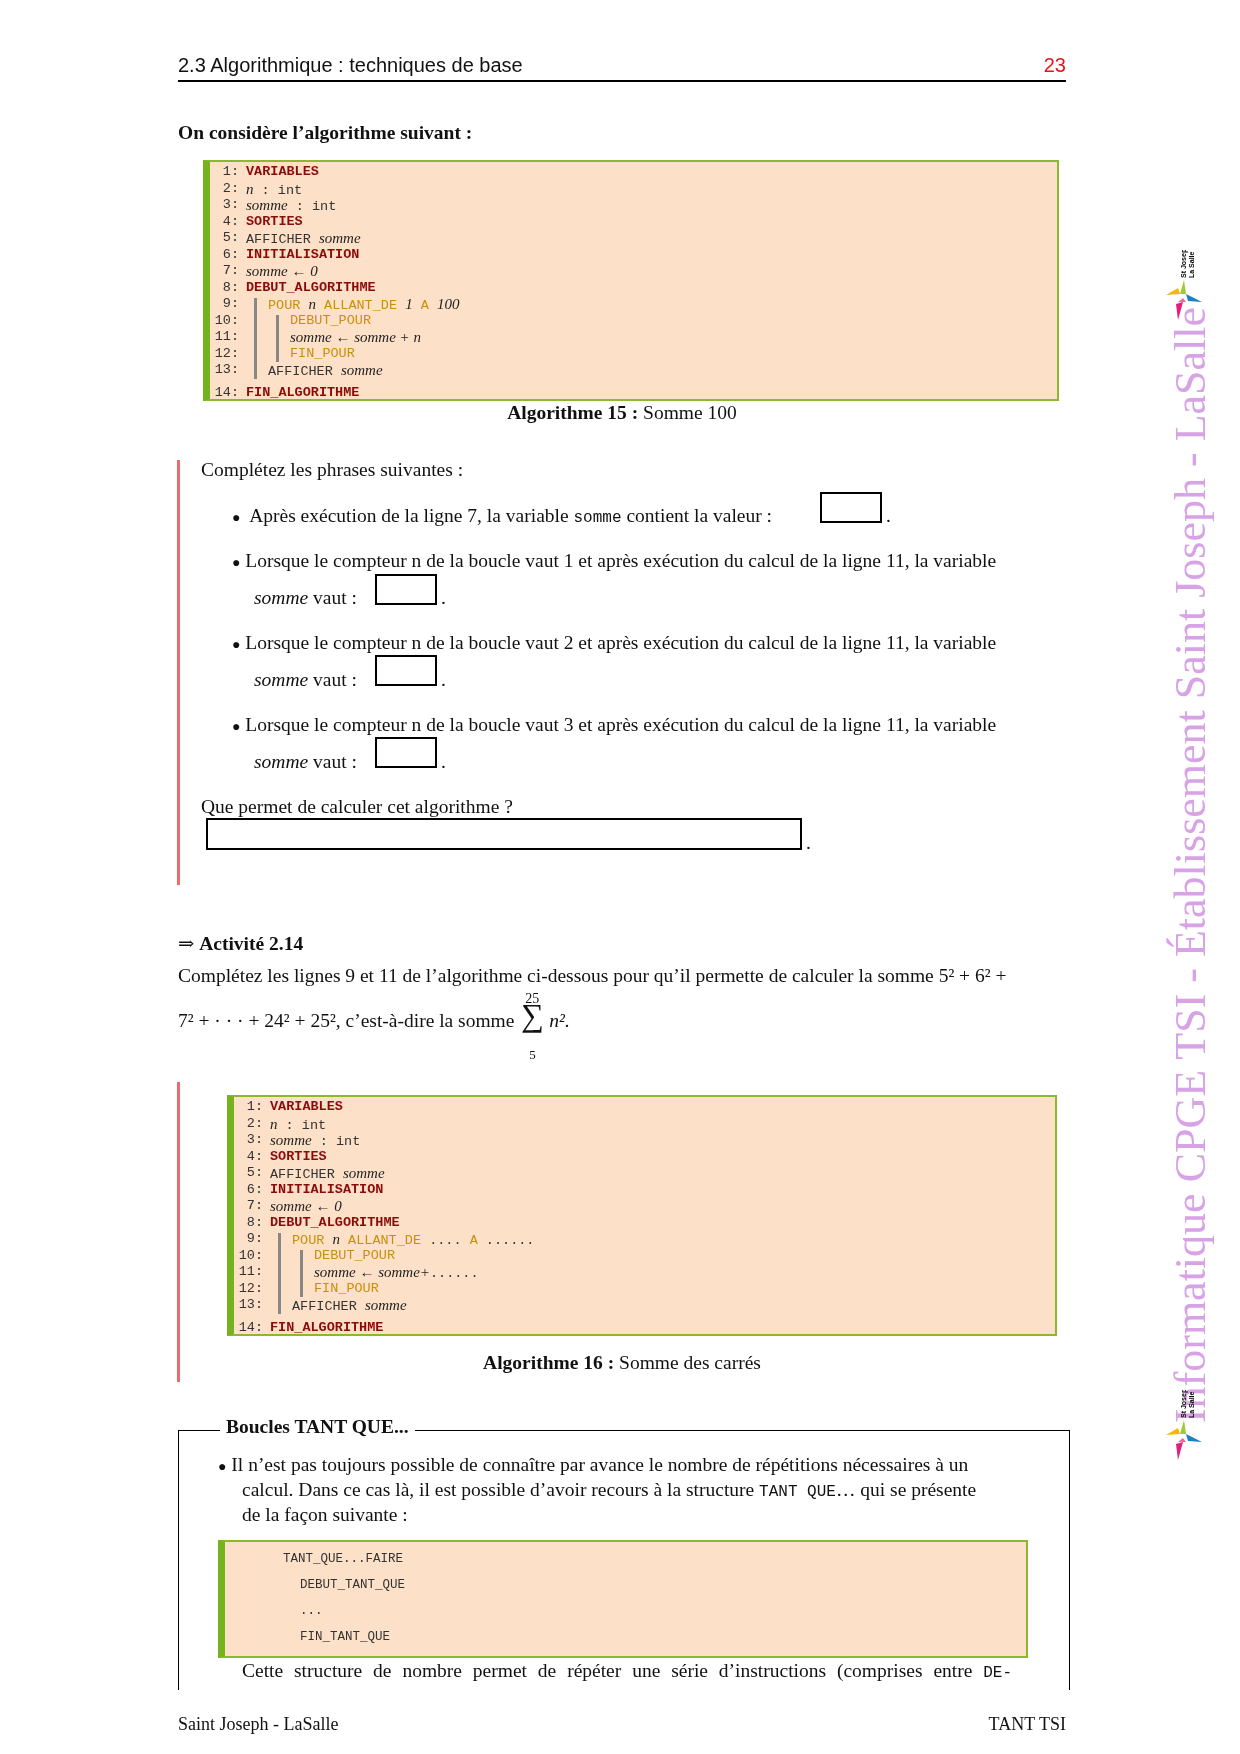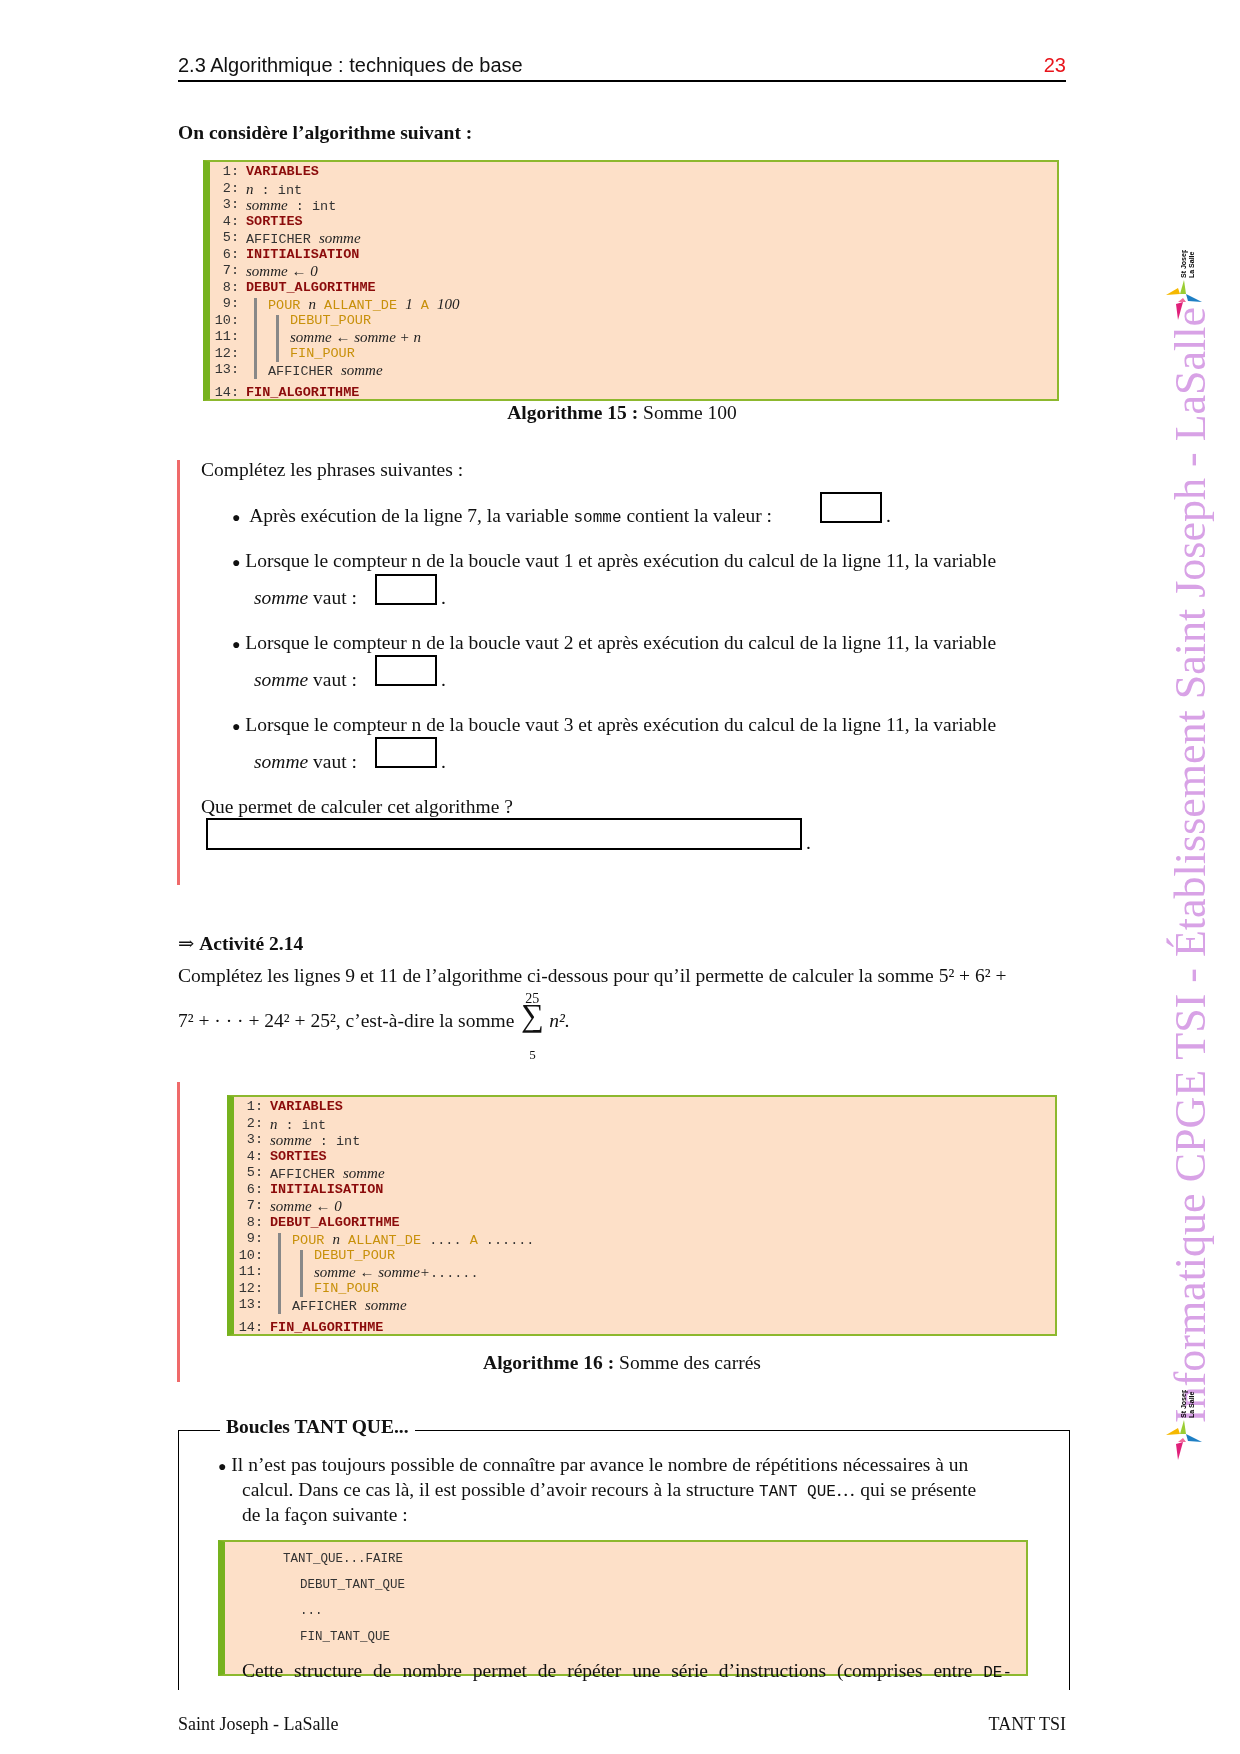--- a/index.html
+++ b/index.html
@@ -243,21 +243,21 @@
 <div class="abs frame-title" style="left:220px;top:1416px;">Boucles TANT QUE...</div>
 
 <div class="abs para" style="left:218px;top:1452px;white-space:nowrap;">
   <span class="bullet">●</span>&nbsp;<span>Il n’est pas toujours possible de connaître par avance le nombre de répétitions nécessaires à un</span>
 </div>
 <div class="abs para" style="left:242px;top:1477px;white-space:nowrap;">
   <span>calcul. Dans ce cas là, il est possible d’avoir recours à la structure </span><span class="mono" style="font-size:16px;">TANT QUE</span><span>… qui se présente</span>
 </div>
 <div class="abs para" style="left:242px;top:1502px;">de la façon suivante :</div>
 
-<div class="abs algo" style="left:218px;top:1540px;width:810px;height:136px;">
+<div class="abs algo" style="left:218px;top:1540px;width:810px;height:118px;">
   <div class="abs mono" style="left:58px;top:10px;font-size:12.5px;color:#333;">TANT_QUE...FAIRE</div>
   <div class="abs mono" style="left:75px;top:36px;font-size:12.5px;color:#333;">DEBUT_TANT_QUE</div>
   <div class="abs mono" style="left:75px;top:62px;font-size:12.5px;color:#333;">...</div>
   <div class="abs mono" style="left:75px;top:88px;font-size:12.5px;color:#333;">FIN_TANT_QUE</div>
 </div>
 <div class="abs para" style="left:242px;top:1658px;white-space:nowrap;word-spacing:6px;">
   <span>Cette structure de nombre permet de répéter une série d’instructions (comprises entre </span><span class="mono" style="font-size:16px;word-spacing:0;">DE-</span>
 </div>
 
 <div class="abs footer" style="left:178px;top:1714px;">Saint Joseph - LaSalle</div>

